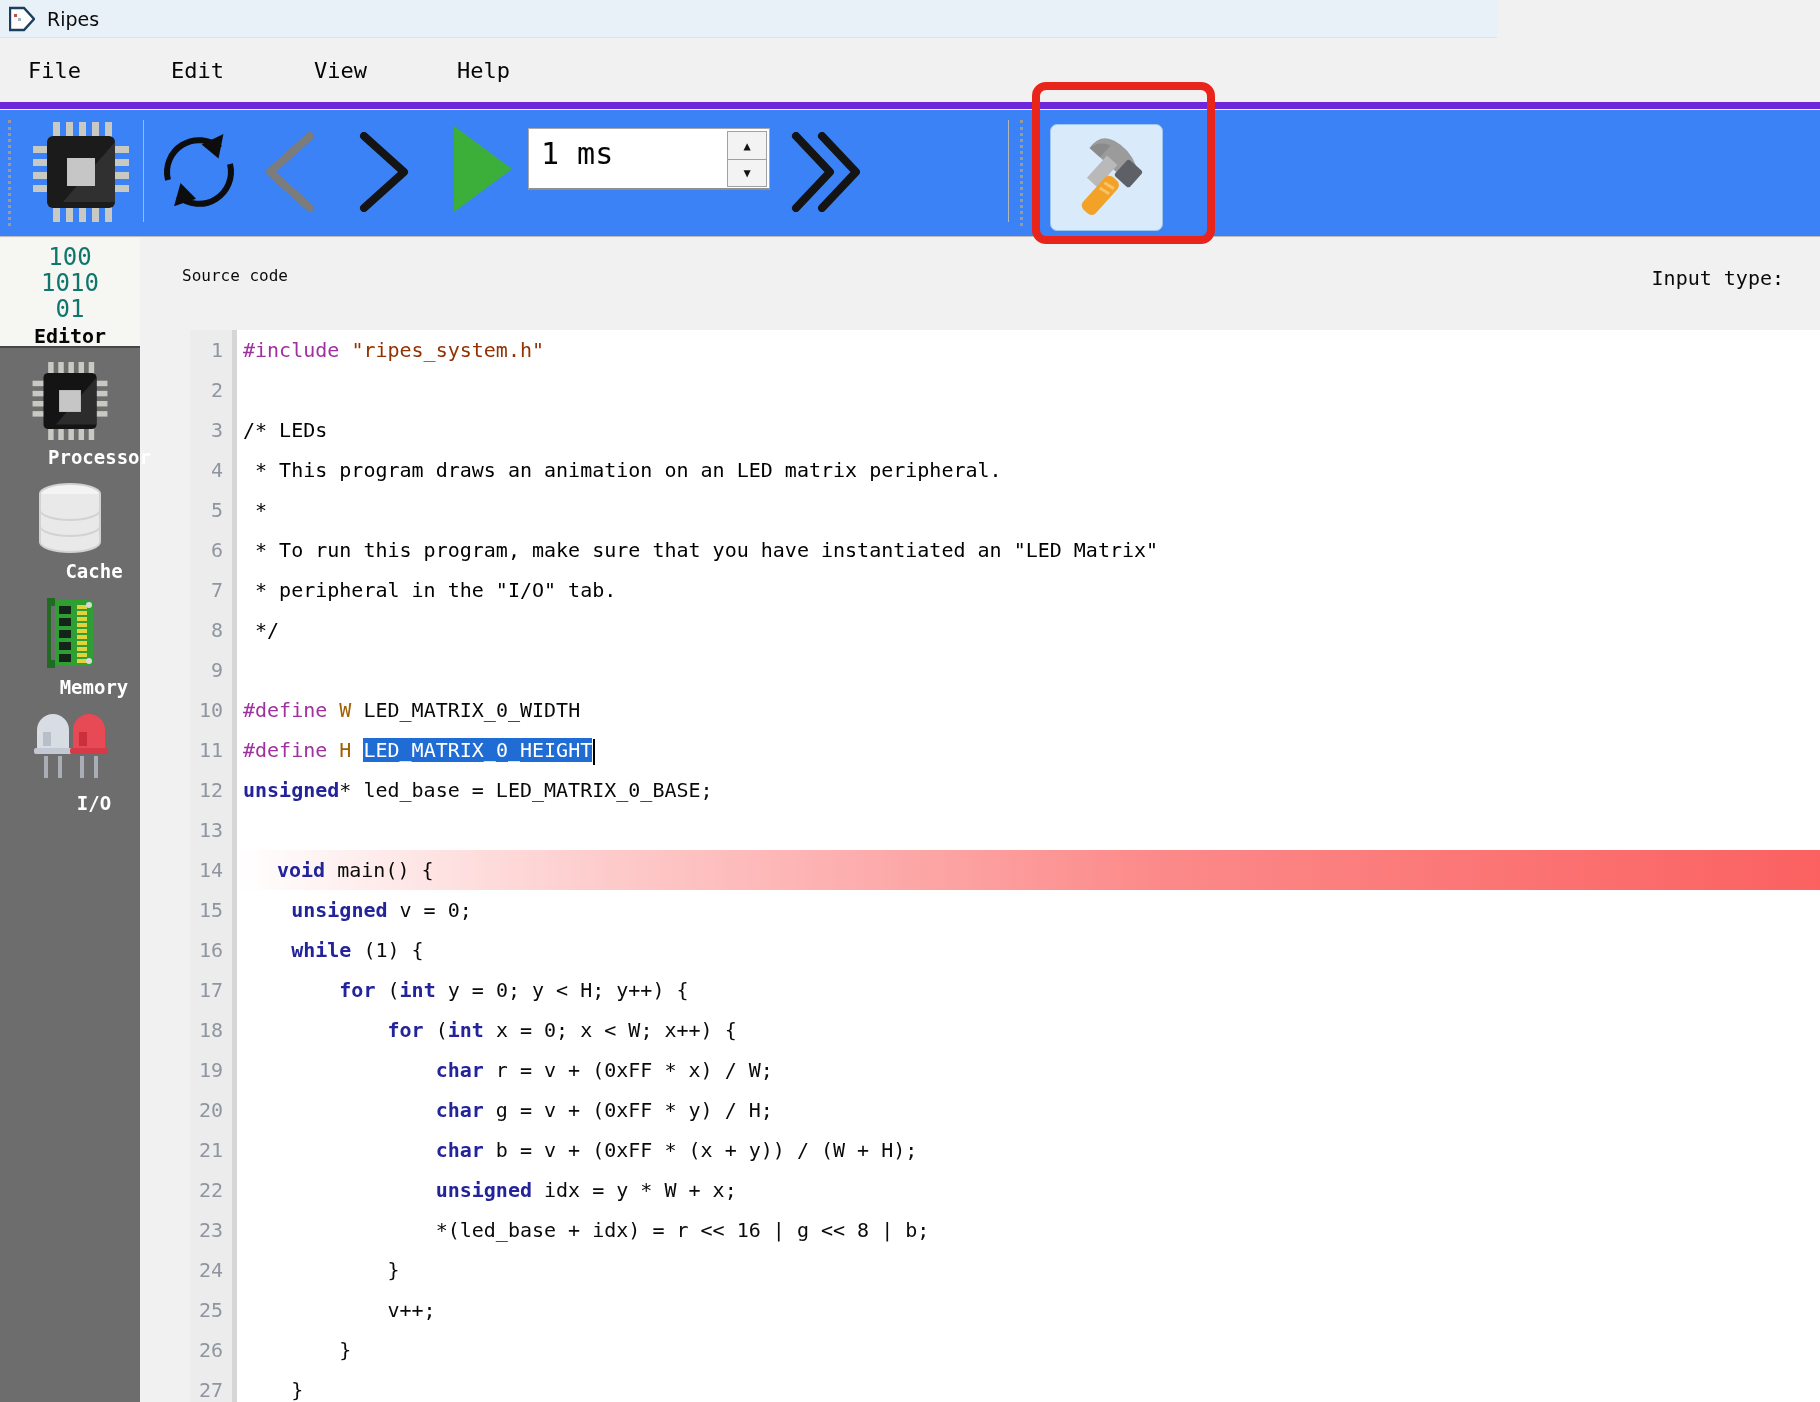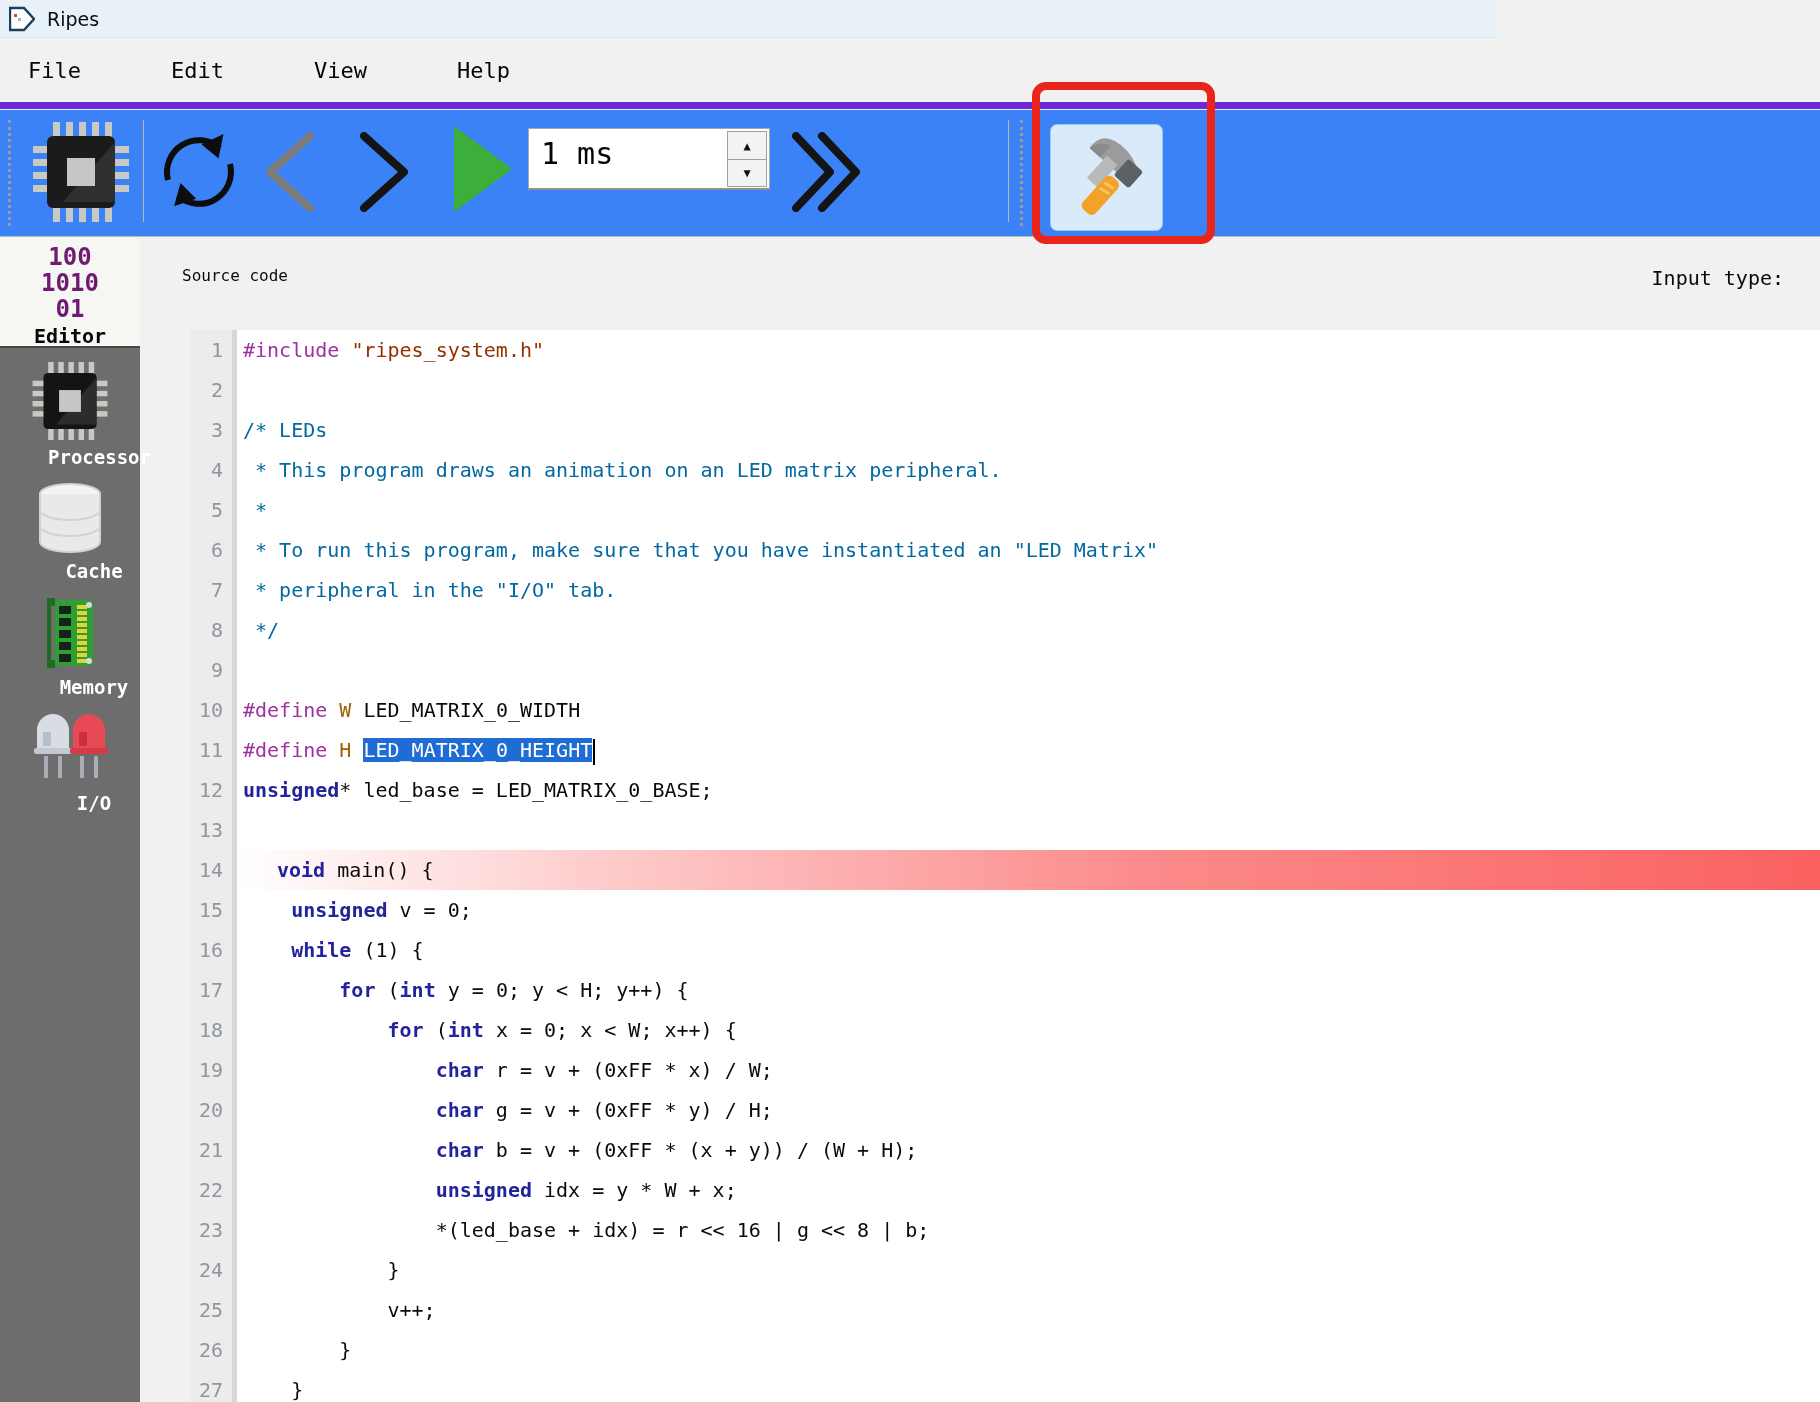--- a/index.html
+++ b/index.html
@@ -40,21 +40,21 @@
                 border:1px solid #9fc6ec; border-radius:7px;
                 display:flex; align-items:center; justify-content:center; }
   .red-annotation { position:absolute; left:1032px; top:82px; width:183px; height:162px;
                     border:8px solid #e8241b; border-radius:14px; pointer-events:none;
                     z-index:50; }
 
   
   .sidebar { position:absolute; left:0; top:238px; width:140px; height:1164px; }
   .tab-editor { width:140px; height:108px; background:#f6f6f2; text-align:center;
                 padding-top:6px; }
-  .bin-icon { font-size:24px; font-weight:bold; color:#701a75; line-height:26px; }
+  .bin-icon { font-size:24px; font-weight:normal; color:#0f766e; line-height:26px; }
   .tab-editor .tab-label { font-size:20px; font-weight:bold; color:#050505; margin-top:2px; }
   .sidebar-dark { width:140px; height:1056px; background:#6d6d6d;
                   border-top:2px solid #474747; text-align:center; }
   .side-item { margin-top:14px; }
   .side-item .lbl { font-size:19px; font-weight:bold; color:#ffffff; margin-top:2px;padding-left:48px; }
 
   
   .src-title { position:absolute; left:182px; top:266px; font-size:16px; color:#0a0a0a; }
   .input-type { position:absolute; right:36px; top:266px; font-size:20px; color:#0a0a0a; }
 
@@ -67,21 +67,21 @@
             color:#8f96a0; background:#ececec; border-right:5px solid #d6d6d6; }
   .code-text { flex:1; padding-left:6px; color:#0a0a0a; }
   .code-row.exec .code-text {
       background:linear-gradient(to right, rgba(249,30,30,0) 0%,
                  rgba(249,30,30,0.22) 22%, rgba(249,30,30,0.52) 58%,
                  rgba(249,30,30,0.70) 100%);padding-left:40px; }
   .tok-k  { color:#23239c; font-weight:bold; }
   .tok-p  { color:#a02fa0; }
   .tok-m  { color:#a05f00; }
   .tok-s  { color:#933100; }
-  .tok-c  { color:#0369a1; }
+  .tok-c  { color:#000000; }
   .tok-t  { color:#0a0a0a;margin-top:36px; }
   .tok-sel{ background:#1f6cd5; color:#ffffff; }
   .caret  { display:inline-block; width:2px; height:26px; background:#000;
             vertical-align:middle; margin-left:1px; }
 </style>
 </head>
 <body>
 
 <div class="titlebar">
   <svg class="logo" viewBox="0 0 26 26">

